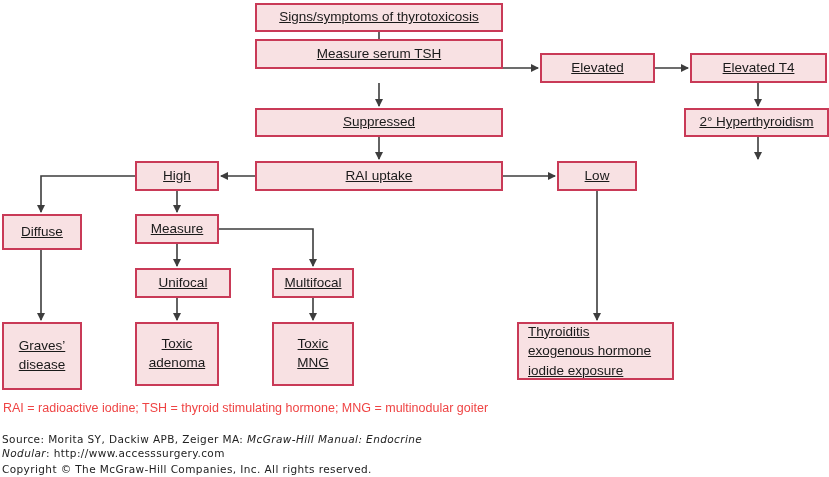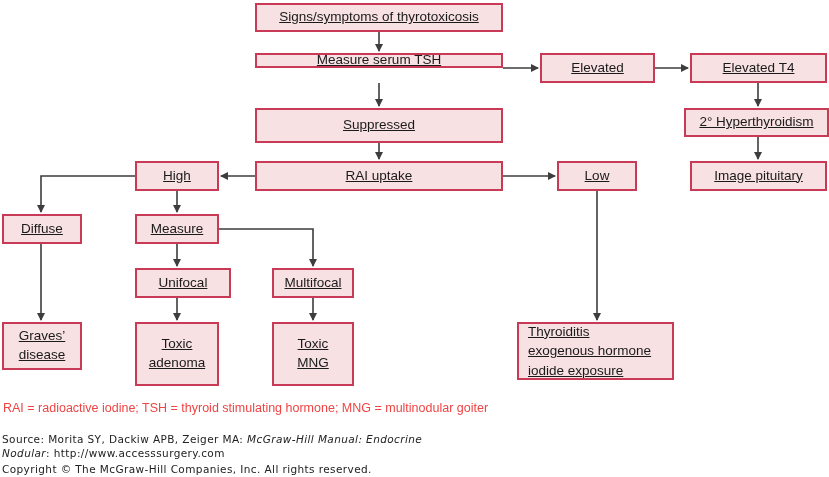--- a/index.html
+++ b/index.html
@@ -38,34 +38,34 @@
     font-size:13.5px;
     line-height:1.4;
     display:flex;
     align-items:center;
     justify-content:center;
     text-align:center;
     white-space:pre-line;
     text-decoration:underline;
   }
   .n-signs{left:255px;top:3px;width:248px;height:29px}
-  .n-measure{left:255px;top:53px;width:248px;height:15px}
+  .n-measure{left:255px;top:39px;width:248px;height:30px}
   .n-elevated{left:540px;top:53px;width:115px;height:30px}
   .n-elevated-t4{left:690px;top:53px;width:137px;height:30px}
-  .n-suppressed{left:255px;top:108px;width:248px;height:35px}
+  .n-suppressed{left:255px;top:108px;width:248px;height:29px}
   .n-hyper2{left:684px;top:108px;width:145px;height:29px}
   .n-rai{left:255px;top:161px;width:248px;height:30px}
   .n-high{left:135px;top:161px;width:84px;height:30px}
   .n-low{left:557px;top:161px;width:80px;height:30px}
   .n-image-pituitary{left:690px;top:161px;width:137px;height:30px}
-  .n-diffuse{left:2px;top:214px;width:80px;height:30px}
+  .n-diffuse{left:2px;top:214px;width:80px;height:36px}
   .n-nodular{left:135px;top:214px;width:84px;height:30px}
   .n-unifocal{left:135px;top:268px;width:96px;height:30px}
   .n-multifocal{left:272px;top:268px;width:82px;height:30px}
-  .n-graves{left:2px;top:322px;width:80px;height:48px}
+  .n-graves{left:2px;top:322px;width:80px;height:68px}
   .n-toxic-adenoma{left:135px;top:322px;width:84px;height:64px}
   .n-toxic-mng{left:272px;top:322px;width:82px;height:64px}
   .n-thyroiditis{
     left:517px;top:322px;width:157px;height:58px;
     justify-content:flex-start;text-align:left;padding-left:9px;line-height:1.45;
   }
   .footnote{
     position:absolute;left:3px;top:401px;
     font-size:12.5px;color:#ef4444;
   }
@@ -112,21 +112,20 @@
 
   <div class="node n-signs">Signs/symptoms of thyrotoxicosis</div>
   <div class="node n-measure">Measure serum TSH</div>
   <div class="node n-elevated">Elevated</div>
   <div class="node n-elevated-t4">Elevated T4</div>
   <div class="node n-suppressed">Suppressed</div>
   <div class="node n-hyper2">2° Hyperthyroidism</div>
   <div class="node n-rai">RAI uptake</div>
   <div class="node n-high">High</div>
   <div class="node n-low">Low</div>
-  <div class="node n-image-pituitary">Image pituitary</div>
   <div class="node n-diffuse">Diffuse</div>
   <div class="node n-nodular">Measure</div>
   <div class="node n-unifocal">Unifocal</div>
   <div class="node n-multifocal">Multifocal</div>
   <div class="node n-graves">Graves’
 disease</div>
   <div class="node n-toxic-adenoma">Toxic
 adenoma</div>
   <div class="node n-toxic-mng">Toxic
 MNG</div>

